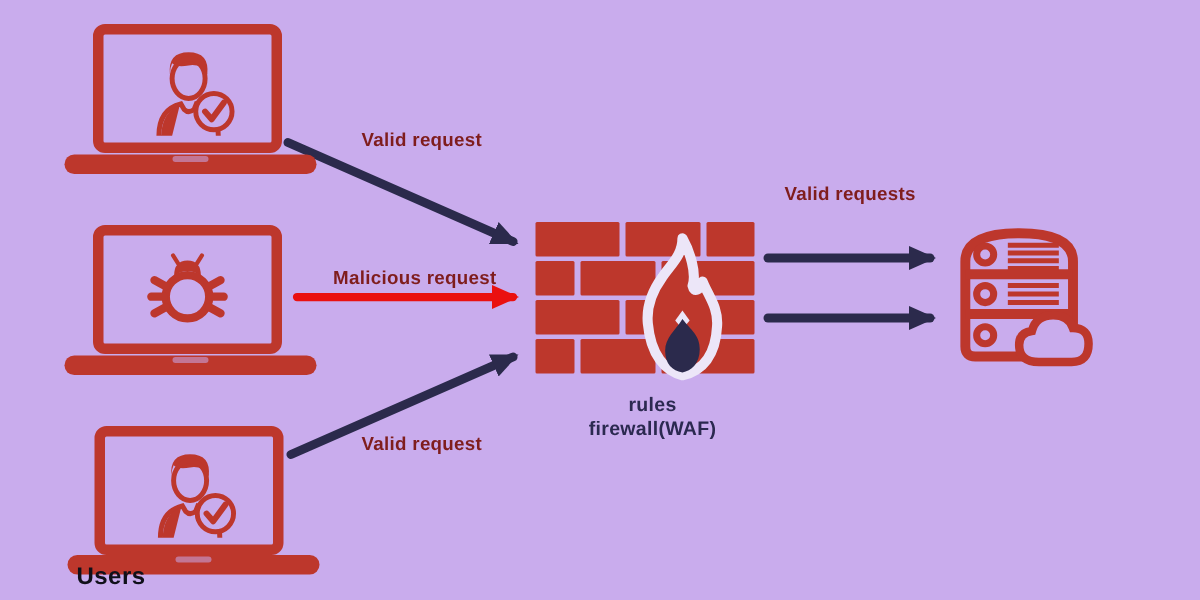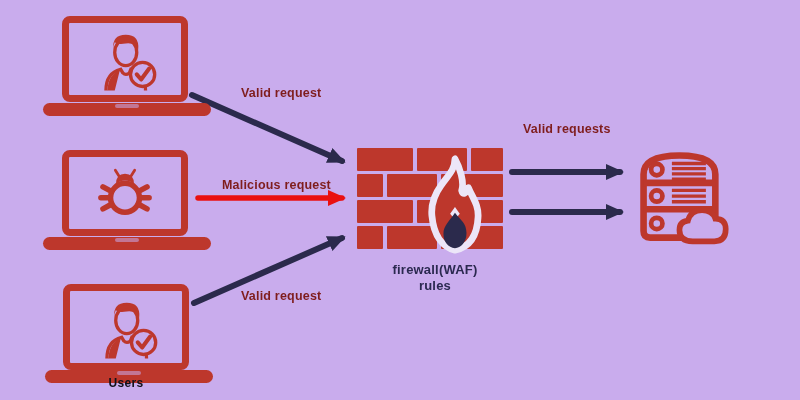--- a/index.html
+++ b/index.html
@@ -25,22 +25,22 @@
   
   .edge-label{
     position:absolute;color:#7f1d1d;font-weight:bold;font-size:12.5px;
     letter-spacing:.2px;white-space:nowrap;
   }
   .node-label{
     position:absolute;color:#2b2950;font-weight:bold;font-size:13px;
     text-align:center;line-height:1.25;letter-spacing:.2px;
   }
   .users-label{
-    position:absolute;color:#10101a;font-weight:bold;font-size:12px;
-    text-align:center;letter-spacing:.3px;
+    position:absolute;color:#10101a;font-weight:bold;font-size:16px;
+    text-align:left;letter-spacing:.3px;
   }
   
   .wall{position:absolute;left:357px;top:148px;width:146px;height:101px;}
   .brick-row{display:flex;gap:4px;margin-bottom:3px;height:23px;}
   .brick{background:#bd372c;border-radius:1px;}
   .arrows-layer{position:absolute;left:0;top:0;pointer-events:none;}
 </style>
 </head>
 <body>
 
@@ -139,22 +139,22 @@
     </div>
   </div>
 
   <svg class="abs" style="left:410px;top:155px;" width="88" height="100" viewBox="0 0 90 104">
     <path d="M46 4 C46 16 38 22 32 31 C24 42 21 52 22 63 C24 85 34 96 46 99 C60 96 69 85 70 65 C71 52 64 44 60 34 C58 40 54 42 53 37 C56 28 51 13 46 4 Z" fill="#bd372c" stroke="#ece6f8" stroke-width="7" stroke-linejoin="round"></path>
     <path d="M46 54 L51 61 L46 67 L41 61 Z" fill="#ece6f8"></path>
     <path d="M46 60 C52 68 58 71 58 81 C58 91 52 96 46 97 C39 96 34 91 34 82 C34 73 41 68 46 60 Z" fill="#2b2a4c"></path>
   </svg>
 
   <div class="node-label" style="left:357px;top:262px;width:156px;">
+    <div>rules</div>
     <div>firewall(WAF)</div>
-    <div>rules</div>
   </div>
 
   <svg class="abs" style="left:634px;top:146px;" width="106" height="102" viewBox="0 0 112 108">
     <path d="M10 30 Q10 10 48 10 Q86 10 86 30 L86 90 Q86 97 79 97 L17 97 Q10 97 10 90 Z" fill="none" stroke="#bd372c" stroke-width="7"></path>
     <path d="M10 39 L86 39" stroke="#bd372c" stroke-width="7"></path>
     <path d="M10 67 L86 67" stroke="#bd372c" stroke-width="7"></path>
     <circle cx="24" cy="25" r="6" fill="none" stroke="#bd372c" stroke-width="5"></circle>
     <circle cx="24" cy="53" r="6" fill="none" stroke="#bd372c" stroke-width="5"></circle>
     <circle cx="24" cy="82" r="6" fill="none" stroke="#bd372c" stroke-width="5"></circle>
     <g stroke="#bd372c" stroke-width="3.5">

